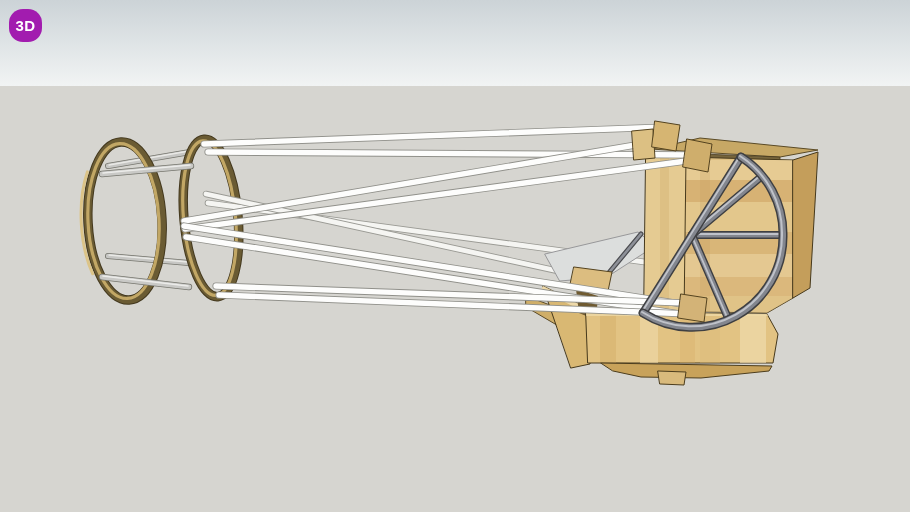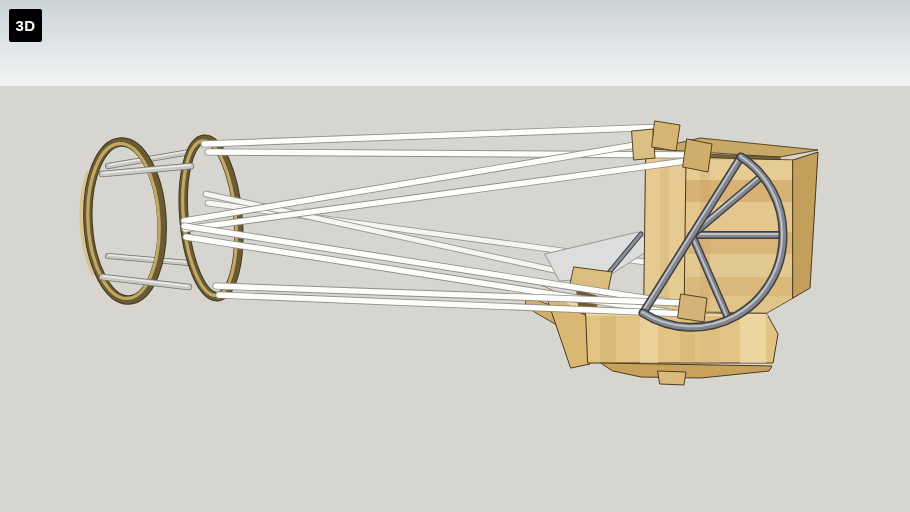--- a/index.html
+++ b/index.html
@@ -3,21 +3,21 @@
 <meta charset="utf-8">
 <style>
   html,body{margin:0;padding:0;background:#ffffff;}
   .viewport{
     position:relative;width:910px;height:512px;overflow:hidden;
     font-family:"Liberation Sans",sans-serif;
   }
   .viewport svg{display:block;}
   .logo{
     position:absolute;left:9px;top:9px;width:33px;height:33px;
-    background:#000000;border-radius:2px;
+    background:#a21caf;border-radius:14px;
     display:flex;align-items:center;justify-content:center;
     color:#ffffff;font-weight:700;font-size:15px;letter-spacing:.3px;
     cursor:pointer;user-select:none;
   }
   
 </style>
 </head>
 <body>
 
 <div class="viewport">

